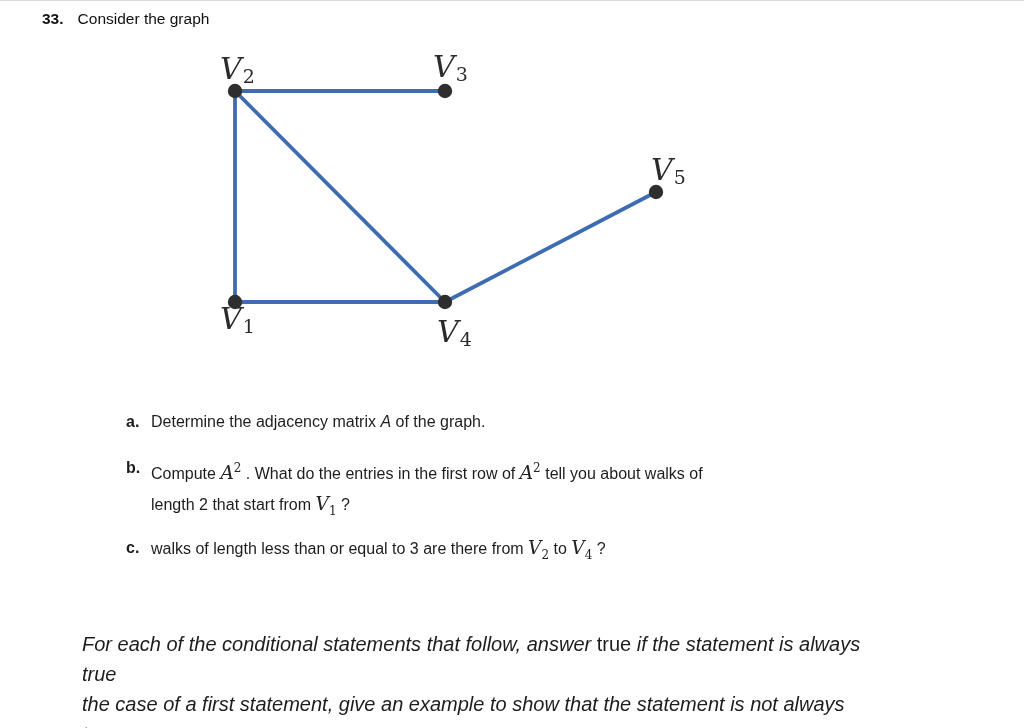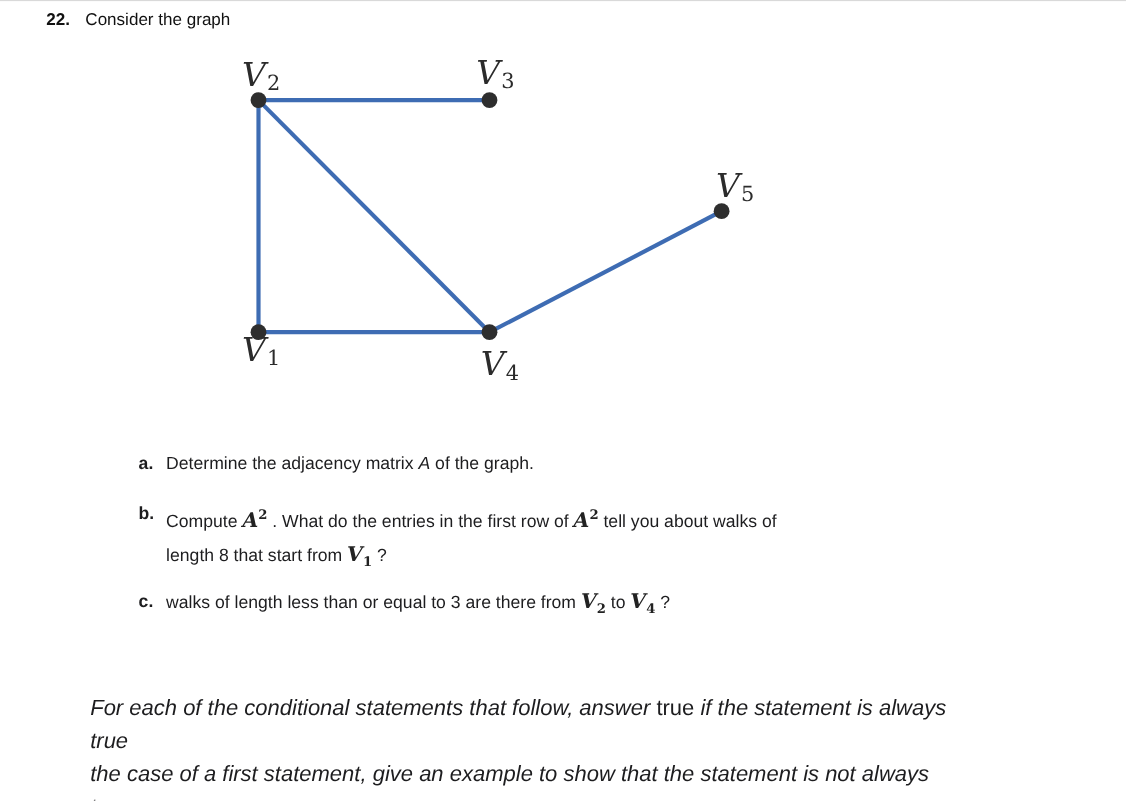--- a/index.html
+++ b/index.html
@@ -64,21 +64,20 @@
     left: 151px;
     right: 24px;
     font-size: 16px;
     line-height: 30px;
   }
   .math {
     font-family: "DejaVu Serif", serif;
     font-style: italic;
     font-size: 18.5px;
     color: #222222;
-    font-weight: bold;
   }
   .math sup { font-style: normal; font-size: 12px; }
   .math sub { font-style: normal; font-size: 12px; }
   .var-sans { font-style: italic; }
 
   
   .footnote {
     position: absolute;
     left: 82px;
     top: 628px;
@@ -89,21 +88,21 @@
     color: #1d1d1f;
   }
   .footnote .roman { font-style: normal; }
 </style>
 </head>
 <body>
 
 <div class="page">
 
   <div class="title-row">
-    <span class="title-num">22.</span><span>Consider the graph</span>
+    <span class="title-num">33.</span><span>Consider the graph</span>
   </div>
 
   <svg class="graph-svg" viewBox="0 0 1024 728" xmlns="http://www.w3.org/2000/svg">
     <line x1="235" y1="90" x2="445" y2="90" stroke="#3e6cb3"></line>
     <line x1="235" y1="90" x2="235" y2="301" stroke="#3e6cb3"></line>
     <line x1="235" y1="90" x2="445" y2="301" stroke="#3e6cb3"></line>
     <line x1="235" y1="301" x2="445" y2="301" stroke="#3e6cb3"></line>
     <line x1="445" y1="301" x2="656" y2="191" stroke="#3e6cb3"></line>
     <circle cx="235" cy="90" r="7.2" fill="#2e2e2e"></circle>
     <circle cx="445" cy="90" r="7.2" fill="#2e2e2e"></circle>
@@ -125,21 +124,21 @@
     </div>
   </div>
 
   <div class="part" style="top:452px;">
     <span class="marker">b.</span>
     <div class="content">
       <div>
         <span>Compute </span><span class="math"><span>A</span><sup>2</sup></span><span> . What do the entries in the first row of </span><span class="math"><span>A</span><sup>2</sup></span><span> tell you about walks of</span>
       </div>
       <div>
-        <span>length 8 that start from </span><span class="math"><span>V</span><sub>1</sub></span><span> ?</span>
+        <span>length 2 that start from </span><span class="math"><span>V</span><sub>1</sub></span><span> ?</span>
       </div>
     </div>
   </div>
 
   <div class="part" style="top:532px;">
     <span class="marker">c.</span>
     <div class="content">
       <div>
         <span>walks of length less than or equal to 3 are there from </span><span class="math"><span>V</span><sub>2</sub></span><span> to </span><span class="math"><span>V</span><sub>4</sub></span><span> ?</span>
       </div>

